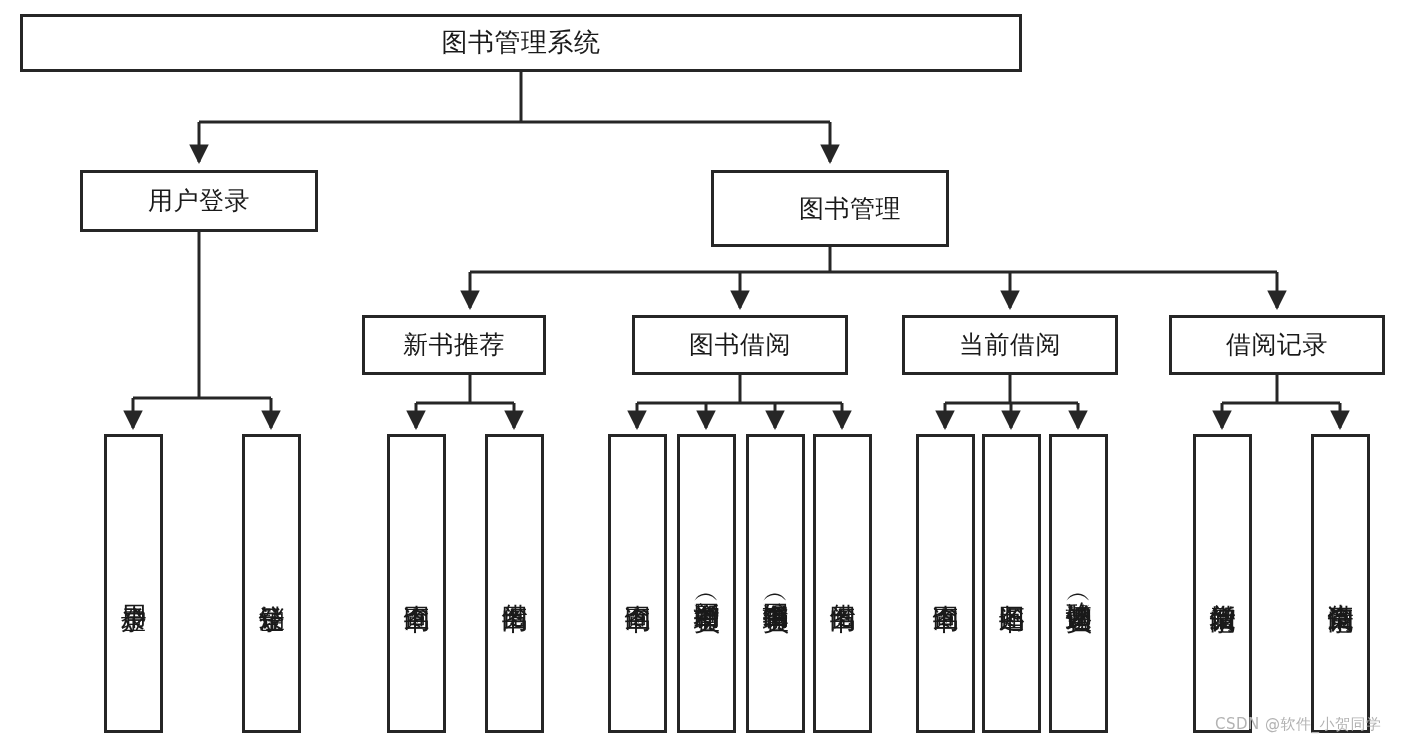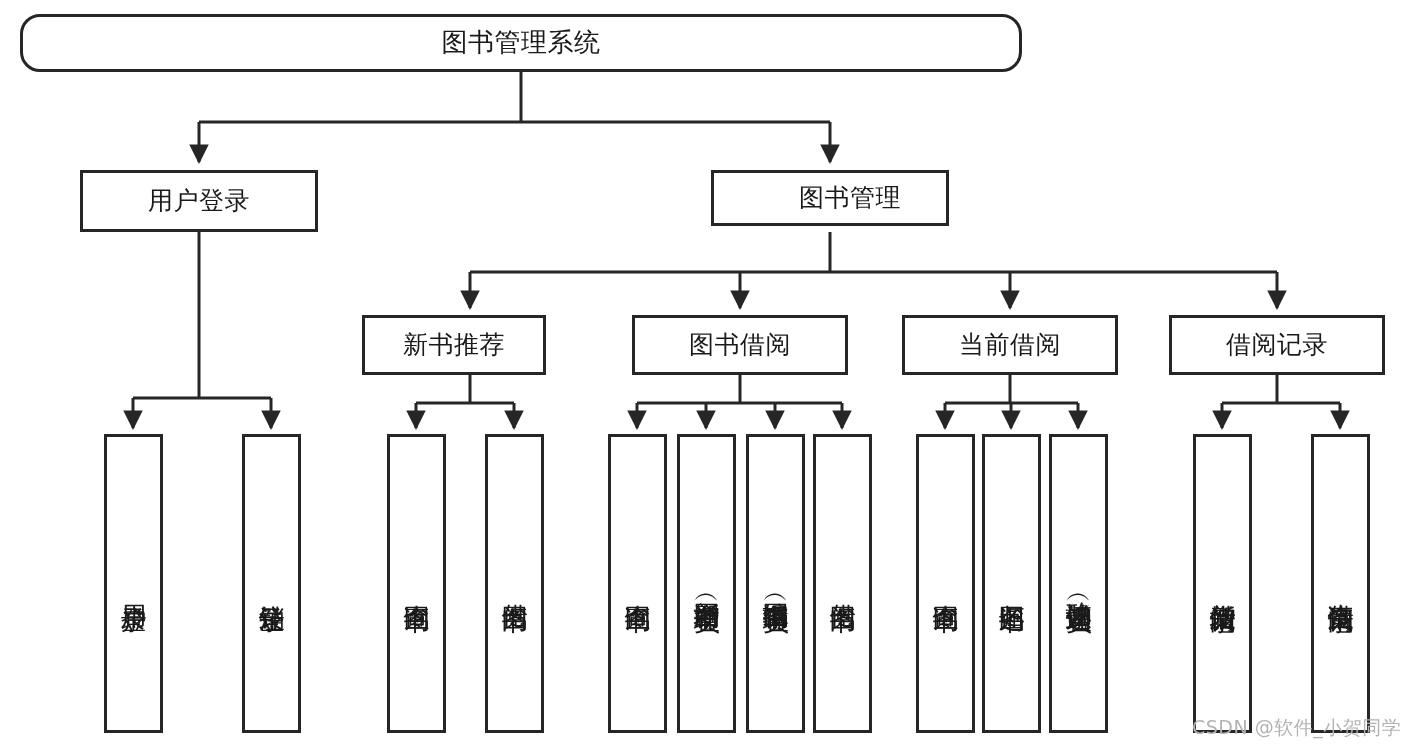--- a/index.html
+++ b/index.html
@@ -57,23 +57,24 @@
     writing-mode: vertical-rl;
     text-orientation: upright;
     font-size: 26px;
     line-height: 1.06;
     letter-spacing: 1px;
     white-space: nowrap;
   }
   .watermark {
     position: absolute;
     color: #b3b3b3;
-    font-size: 19px;
+    font-size: 15px;
     letter-spacing: 0.5px;
     white-space: nowrap;
+    margin-left: 23px;
   }
 </style>
 </head>
 <body>
 
 <div id="diagram-root">
 
   <svg class="edges" viewBox="0 0 1405 747">
     <defs>
       <marker id="arrow" viewBox="0 0 10 10" refX="9" refY="5" markerWidth="6.5" markerHeight="6.5" orient="auto-start-reverse">
@@ -117,28 +118,28 @@
       <path d="M 1011 403 L 1011 428" marker-end="url(#arrow)"></path>
       <path d="M 1078 403 L 1078 428" marker-end="url(#arrow)"></path>
 
       <path d="M 1277 375 L 1277 403"></path>
       <path d="M 1222 403 L 1340 403"></path>
       <path d="M 1222 403 L 1222 428" marker-end="url(#arrow)"></path>
       <path d="M 1340 403 L 1340 428" marker-end="url(#arrow)"></path>
     </g>
   </svg>
 
-  <div class="node root horizontal" style="left:20px; top:14px; width:1002px; height:58px;border-radius:20px;">
+  <div class="node root horizontal" style="left:20px; top:14px; width:1002px; height:58px;">
     <span class="label">图书管理系统</span>
   </div>
 
   <div class="node horizontal" style="left:80px; top:170px; width:238px; height:62px;">
     <span class="label">用户登录</span>
   </div>
-  <div class="node horizontal" style="left:711px; top:170px; width:238px; height:56px;padding-left:40px;">
+  <div class="node horizontal" style="left:711px; top:170px; width:238px; height:77px;padding-left:40px;">
     <span class="label">图书管理</span>
   </div>
 
   <div class="node horizontal" style="left:362px; top:315px; width:184px; height:60px;">
     <span class="label">新书推荐</span>
   </div>
   <div class="node horizontal" style="left:902px; top:315px; width:216px; height:60px;">
     <span class="label">当前借阅</span>
   </div>
   <div class="node horizontal" style="left:632px; top:315px; width:216px; height:60px;">

